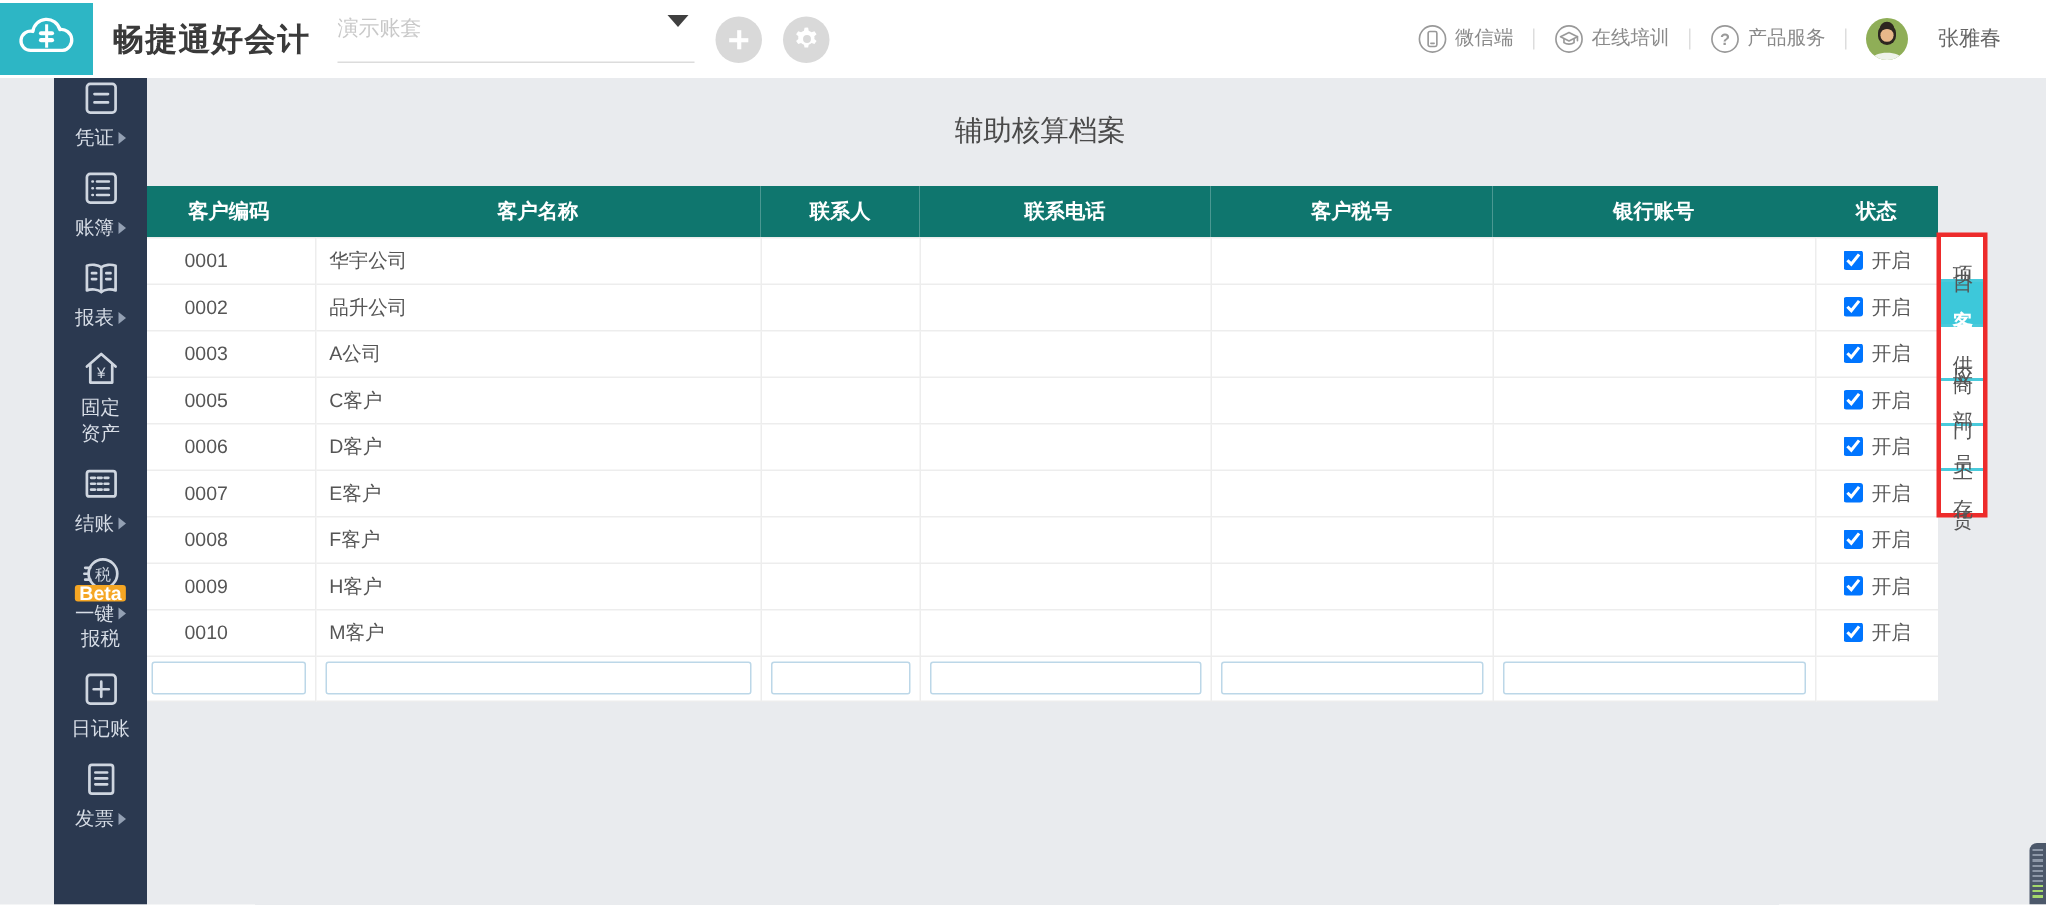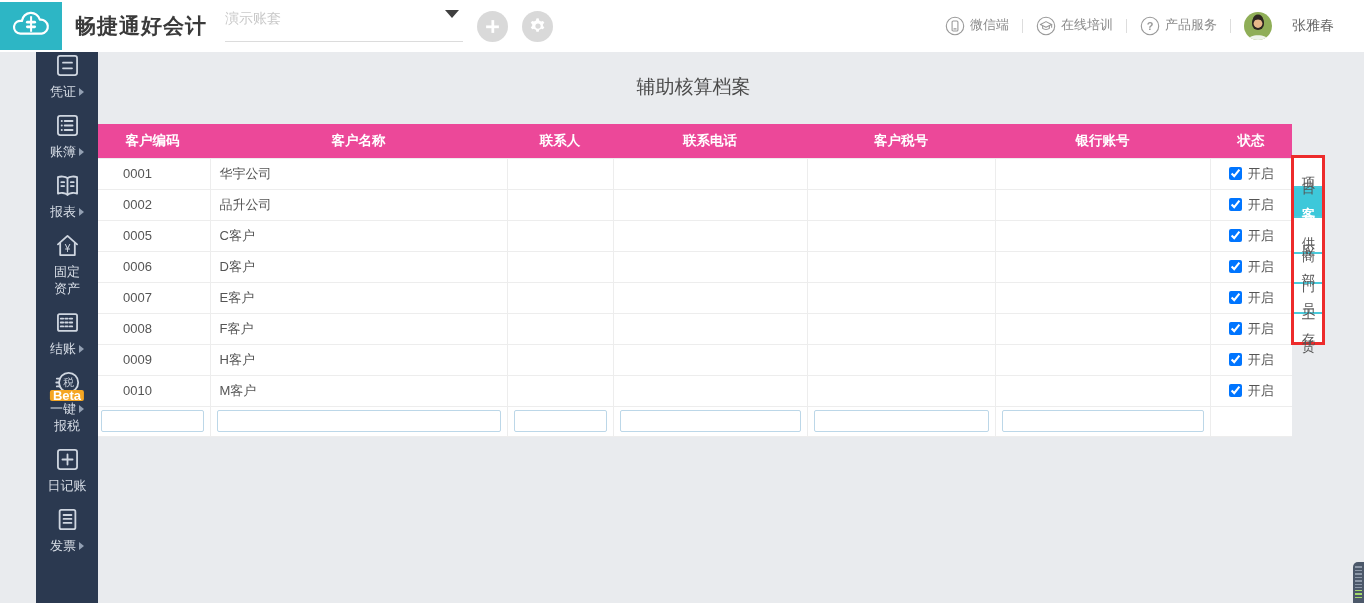--- a/index.html
+++ b/index.html
@@ -32,21 +32,21 @@
   .side-icon { width:27px; height:27px; margin-bottom:4px; position:relative; display:flex; align-items:center; justify-content:center; }
   .side-line { font-size:13px; line-height:17px; display:flex; align-items:center; white-space:nowrap; }
   .side-arrow { width:0; height:0; border-top:4px solid transparent; border-bottom:4px solid transparent; border-left:5px solid #93a0b3; margin-left:3px; }
   .beta-badge { position:absolute; bottom:-5px; left:50%; transform:translateX(-50%); background:#f5a623; color:#fff; font-size:13px; line-height:11px; padding:0 3px; border-radius:2px; font-weight:bold; }
 
   
   .main-title { position:absolute; top:74px; left:95px; width:1197px; text-align:center; font-size:19px; color:#4a4a4a; z-index:2; }
   .table-wrap { position:absolute; top:124px; left:95px; width:1197px; z-index:2; }
   table { border-collapse:collapse; table-layout:fixed; width:1197px; background:#fff; font-size:13px; color:#555; }
   col.c0{width:115px} col.c1{width:297px} col.c2{width:106px} col.c3{width:194px} col.c4{width:188px} col.c5{width:215px} col.c6{width:82px}
-  thead th { background:#ec4899; color:#fff; font-weight:bold; height:34px; font-size:13.5px; text-align:center; border:none; }
+  thead th { background:#0f766e; color:#fff; font-weight:bold; height:34px; font-size:13.5px; text-align:center; border:none; }
   tbody td { height:31px; border:1px solid #ededed; padding:0; }
   tbody tr td:first-child { border-left:none; }
   tbody tr td:last-child { border-right:none; }
   td.cell-code { padding-left:28px; }
   td.cell-name { padding-left:9px; }
   td.cell-status { text-align:center; white-space:nowrap; }
   td.cell-status input { vertical-align:middle; margin:0 6px 0 0; }
   td.cell-status .status-text { vertical-align:middle; color:#555;text-align:right; }
   tr.input-row td { height:30px; padding:3px 6px; }
   .cell-input { width:100%; height:22px; border:1px solid #bcd7e8; border-radius:2px; background:#fff; outline:none; padding:0 4px; font-size:13px; }
@@ -258,20 +258,29 @@
         <tr>
           <td class="cell-code">0002</td>
           <td class="cell-name">品升公司</td>
           <td class="cell-contact"></td>
           <td class="cell-phone"></td>
           <td class="cell-tax"></td>
           <td class="cell-bank"></td>
           <td class="cell-status"><input type="checkbox" checked="" style=""><span class="status-text">开启</span></td>
         </tr>
         <tr>
+          <td class="cell-code">0003</td>
+          <td class="cell-name">A公司</td>
+          <td class="cell-contact"></td>
+          <td class="cell-phone"></td>
+          <td class="cell-tax"></td>
+          <td class="cell-bank"></td>
+          <td class="cell-status"><input type="checkbox" checked="" style=""><span class="status-text">开启</span></td>
+        </tr>
+        <tr>
           <td class="cell-code">0005</td>
           <td class="cell-name">C客户</td>
           <td class="cell-contact"></td>
           <td class="cell-phone"></td>
           <td class="cell-tax"></td>
           <td class="cell-bank"></td>
           <td class="cell-status"><input type="checkbox" checked="" style=""><span class="status-text">开启</span></td>
         </tr>
         <tr>
           <td class="cell-code">0006</td>

